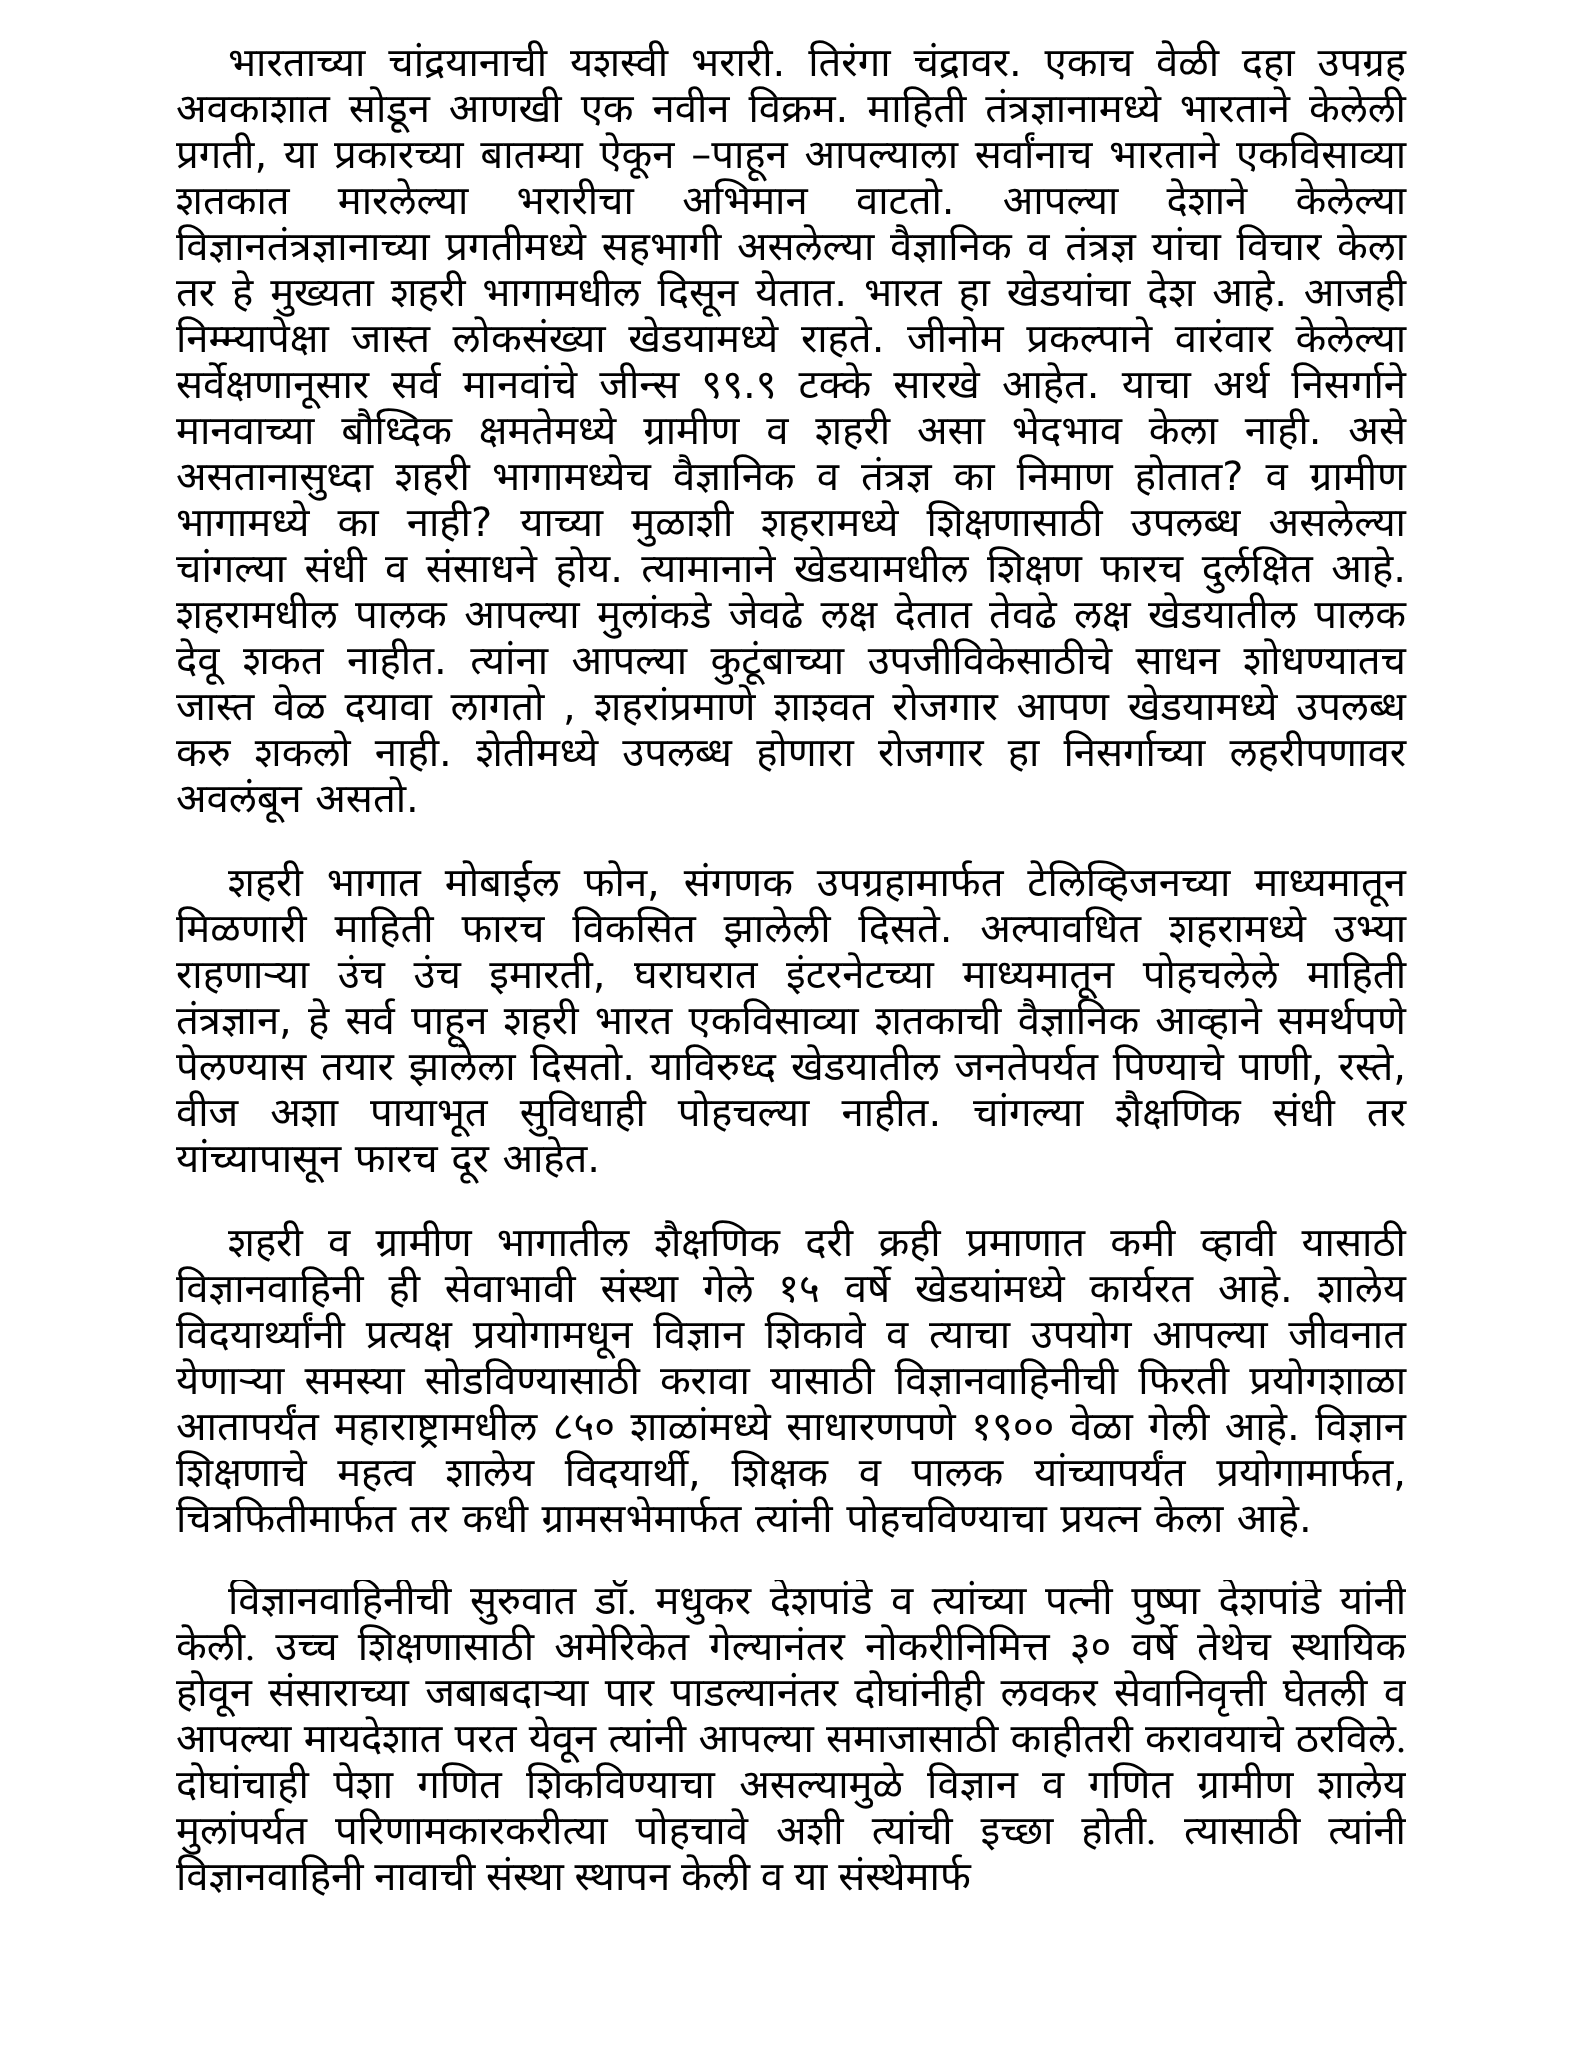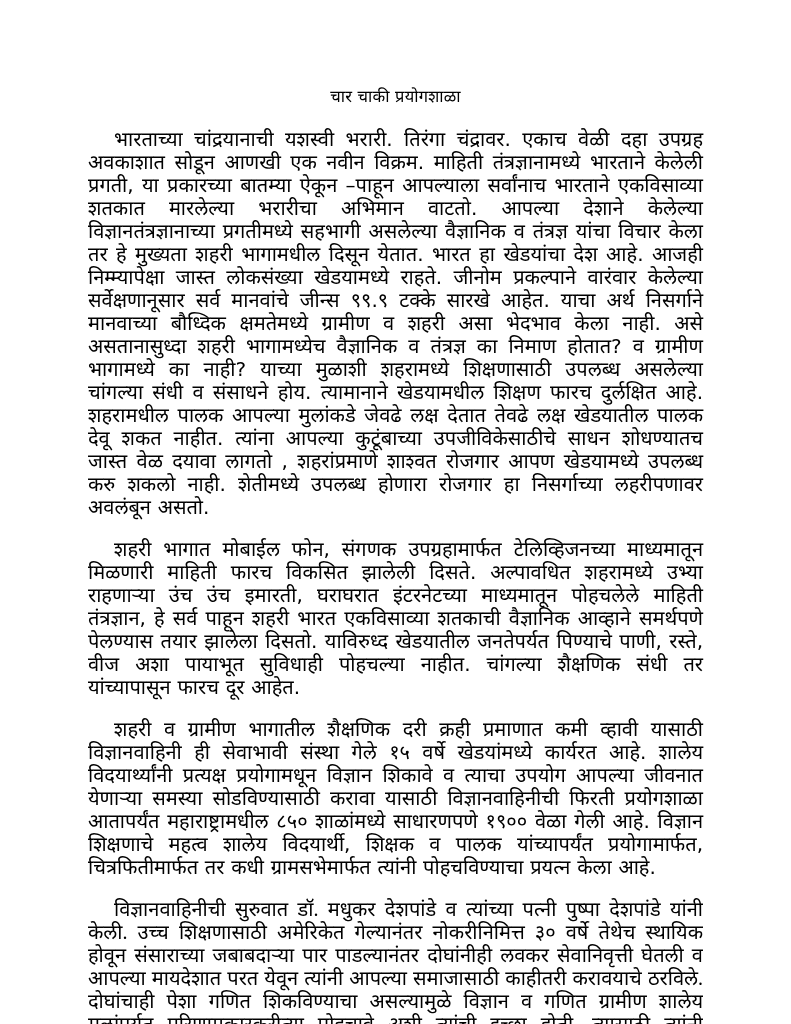--- a/index.html
+++ b/index.html
@@ -65,21 +65,20 @@
   .para-truncated {
     overflow: hidden;
   }
 </style>
 </head>
 <body>
 
 <div id="page">
   <div id="page-inner">
 
-    <h1 class="doc-title">चार चाकी प्रयोगशाळा</h1>
 
     <div class="body-block">
 
       <p class="para">भारताच्या चांद्रयानाची यशस्वी भरारी. तिरंगा चंद्रावर. एकाच वेळी दहा उपग्रह अवकाशात सोडून आणखी एक  नवीन विक्रम.  माहिती तंत्रज्ञानामध्ये भारताने केलेली प्रगती, या प्रकारच्या बातम्या ऐकून –पाहून आपल्याला सर्वांनाच भारताने  एकविसाव्या शतकात मारलेल्या भरारीचा अभिमान वाटतो. आपल्या देशाने केलेल्या विज्ञानतंत्रज्ञानाच्या प्रगतीमध्ये सहभागी असलेल्या वैज्ञानिक  व तंत्रज्ञ यांचा विचार केला तर हे मुख्यता शहरी भागामधील दिसून येतात. भारत हा खेडयांचा देश आहे. आजही निम्म्यापेक्षा जास्त लोकसंख्या खेडयामध्ये राहते. जीनोम प्रकल्पाने वारंवार केलेल्या सर्वेक्षणानूसार सर्व मानवांचे जीन्स ९९.९ टक्के  सारखे आहेत. याचा अर्थ निसर्गाने मानवाच्या बौध्दिक  क्षमतेमध्ये ग्रामीण व शहरी असा भेदभाव केला नाही. असे असतानासुध्दा शहरी भागामध्येच वैज्ञानिक  व तंत्रज्ञ का निमाण होतात? व ग्रामीण भागामध्ये का नाही? याच्या मुळाशी शहरामध्ये शिक्षणासाठी उपलब्ध असलेल्या चांगल्या संधी व संसाधने होय. त्यामानाने खेडयामधील शिक्षण फारच दुर्लक्षित आहे. शहरामधील पालक  आपल्या मुलांकडे जेवढे लक्ष देतात तेवढे लक्ष खेडयातील पालक   देवू शकत नाहीत. त्यांना आपल्या कुटूंबाच्या उपजीविकेसाठीचे  साधन शोधण्यातच जास्त वेळ दयावा लागतो , शहरांप्रमाणे शाश्वत रोजगार आपण खेडयामध्ये उपलब्ध करु शकलो नाही. शेतीमध्ये उपलब्ध होणारा रोजगार हा निसर्गाच्या लहरीपणावर अवलंबून असतो.</p>
 
       <p class="para">शहरी भागात मोबाईल फोन, संगणक  उपग्रहामार्फत टेलिव्हिजनच्या माध्यमातून मिळणारी माहिती फारच विकसित झालेली दिसते. अल्पावधित शहरामध्ये उभ्या राहणाऱ्या उंच उंच इमारती, घराघरात इंटरनेटच्या माध्यमातून पोहचलेले माहिती तंत्रज्ञान, हे सर्व पाहून शहरी भारत एकविसाव्या शतकाची वैज्ञानिक   आव्हाने समर्थपणे पेलण्यास तयार झालेला दिसतो. याविरुध्द खेडयातील जनतेपर्यत  पिण्याचे पाणी, रस्ते, वीज अशा पायाभूत सुविधाही पोहचल्या नाहीत. चांगल्या शैक्षणिक संधी तर यांच्यापासून फारच दूर आहेत.</p>
 
       <p class="para">शहरी व ग्रामीण भागातील शैक्षणिक  दरी क्रही प्रमाणात कमी व्हावी यासाठी विज्ञानवाहिनी ही सेवाभावी संस्था गेले १५ वर्षे खेडयांमध्ये कार्यरत आहे. शालेय विदयार्थ्यांनी प्रत्यक्ष प्रयोगामधून विज्ञान शिकावे व त्याचा उपयोग आपल्या जीवनात येणाऱ्या समस्या सोडविण्यासाठी करावा यासाठी विज्ञानवाहिनीची फिरती प्रयोगशाळा आतापर्यंत महाराष्ट्रामधील ८५० शाळांमध्ये साधारणपणे १९०० वेळा गेली आहे. विज्ञान शिक्षणाचे महत्व शालेय विदयार्थी, शिक्षक  व पालक  यांच्यापर्यंत प्रयोगामार्फत, चित्रफितीमार्फत तर कधी ग्रामसभेमार्फत त्यांनी पोहचविण्याचा प्रयत्न केला आहे.</p>
 
       <p class="para para-truncated">विज्ञानवाहिनीची सुरुवात डॉ. मधुकर देशपांडे व त्यांच्या पत्नी पुष्पा देशपांडे यांनी केली. उच्च शिक्षणासाठी अमेरिकेत गेल्यानंतर नोकरीनिमित्त ३० वर्षे तेथेच स्थायिक   होवून संसाराच्या जबाबदाऱ्या पार पाडल्यानंतर दोघांनीही लवकर सेवानिवृत्ती घेतली व आपल्या मायदेशात परत येवून त्यांनी आपल्या समाजासाठी काहीतरी करावयाचे ठरविले. दोघांचाही पेशा  गणित शिकविण्याचा असल्यामुळे विज्ञान व गणित ग्रामीण  शालेय मुलांपर्यत परिणामकारकरीत्या पोहचावे अशी त्यांची इच्छा होती. त्यासाठी त्यांनी  विज्ञानवाहिनी नावाची संस्था स्थापन केली व या संस्थेमार्फ</p>

